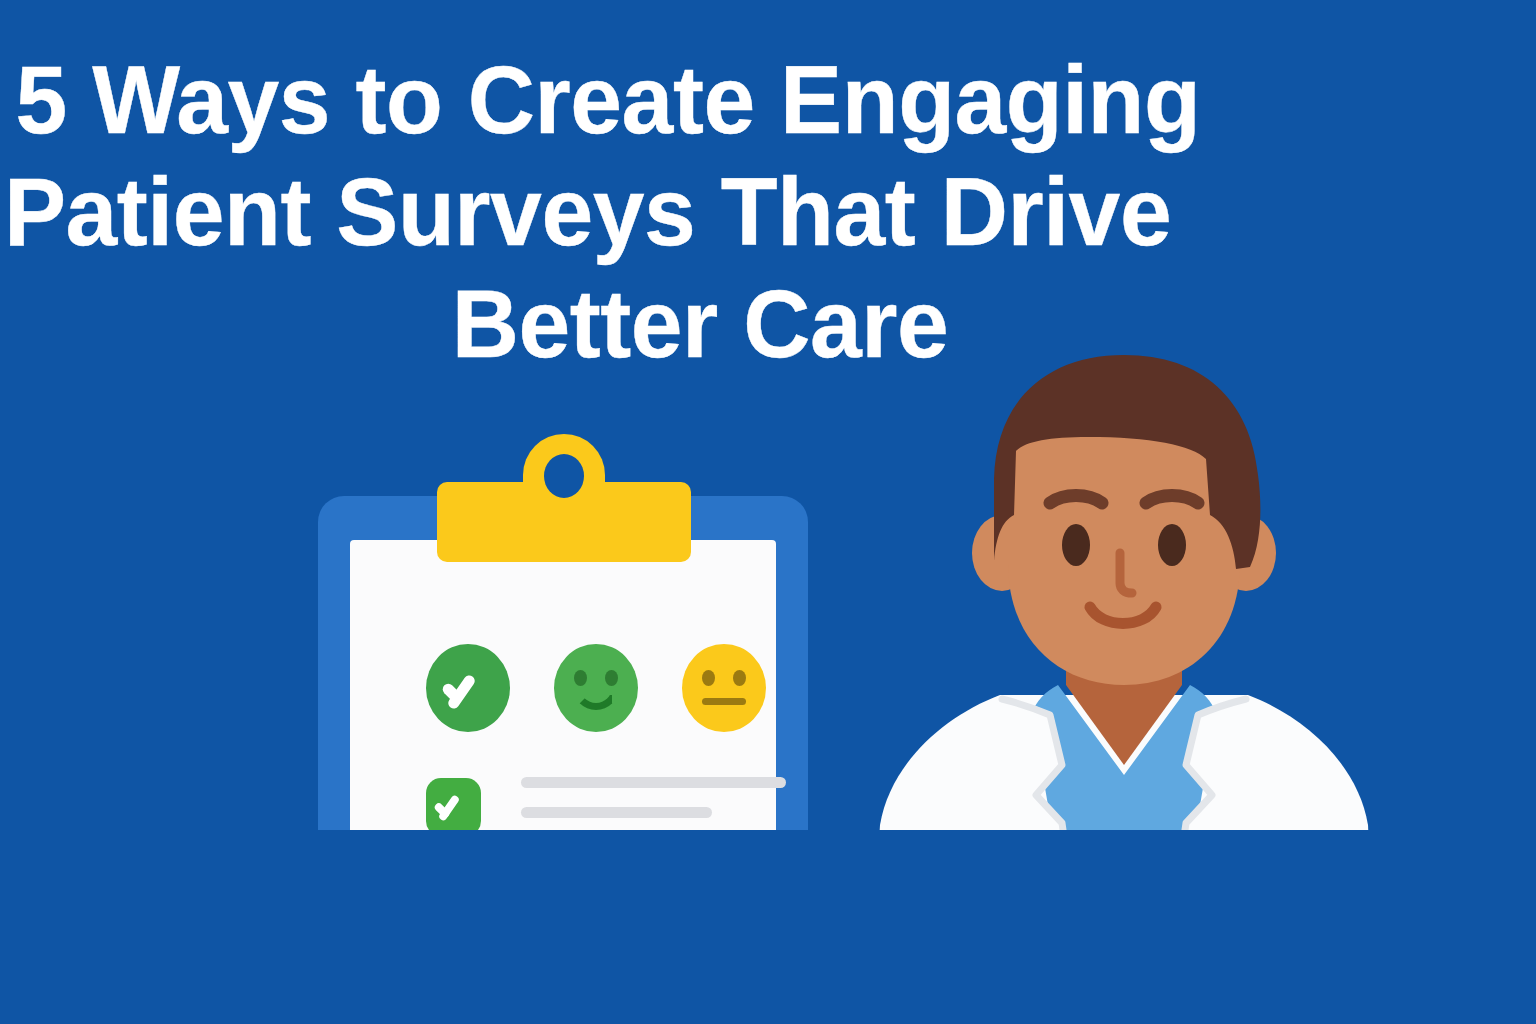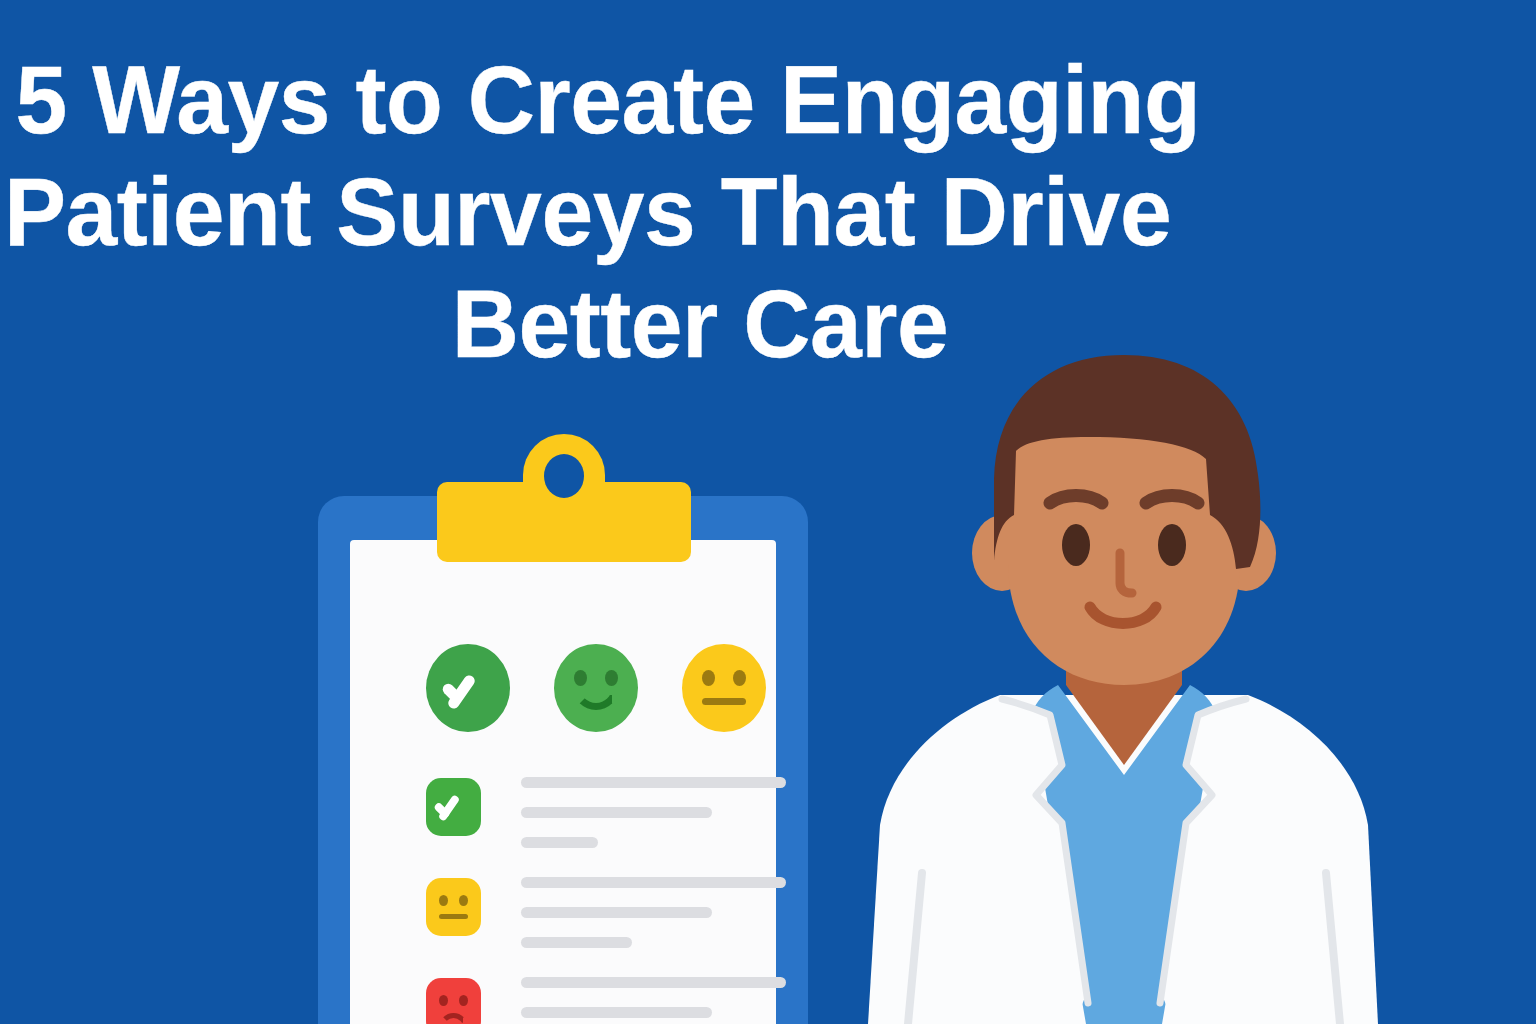--- a/index.html
+++ b/index.html
@@ -4,21 +4,21 @@
 <title>Patient Surveys Blog Hero</title>
 <style>
   html, body {
     margin: 0;
     padding: 0;
     background: #0f55a5;
   }
   .canvas {
     position: relative;
     width: 1536px;
-    height: 1024px;
+    height: 830px;
     overflow: hidden;
     background: #0f55a5;
     font-family: "Liberation Sans", "DejaVu Sans", sans-serif;
   }
   .bg-layer {
     position: absolute;
     inset: 0;
     background: #0f55a5;
   }
 

